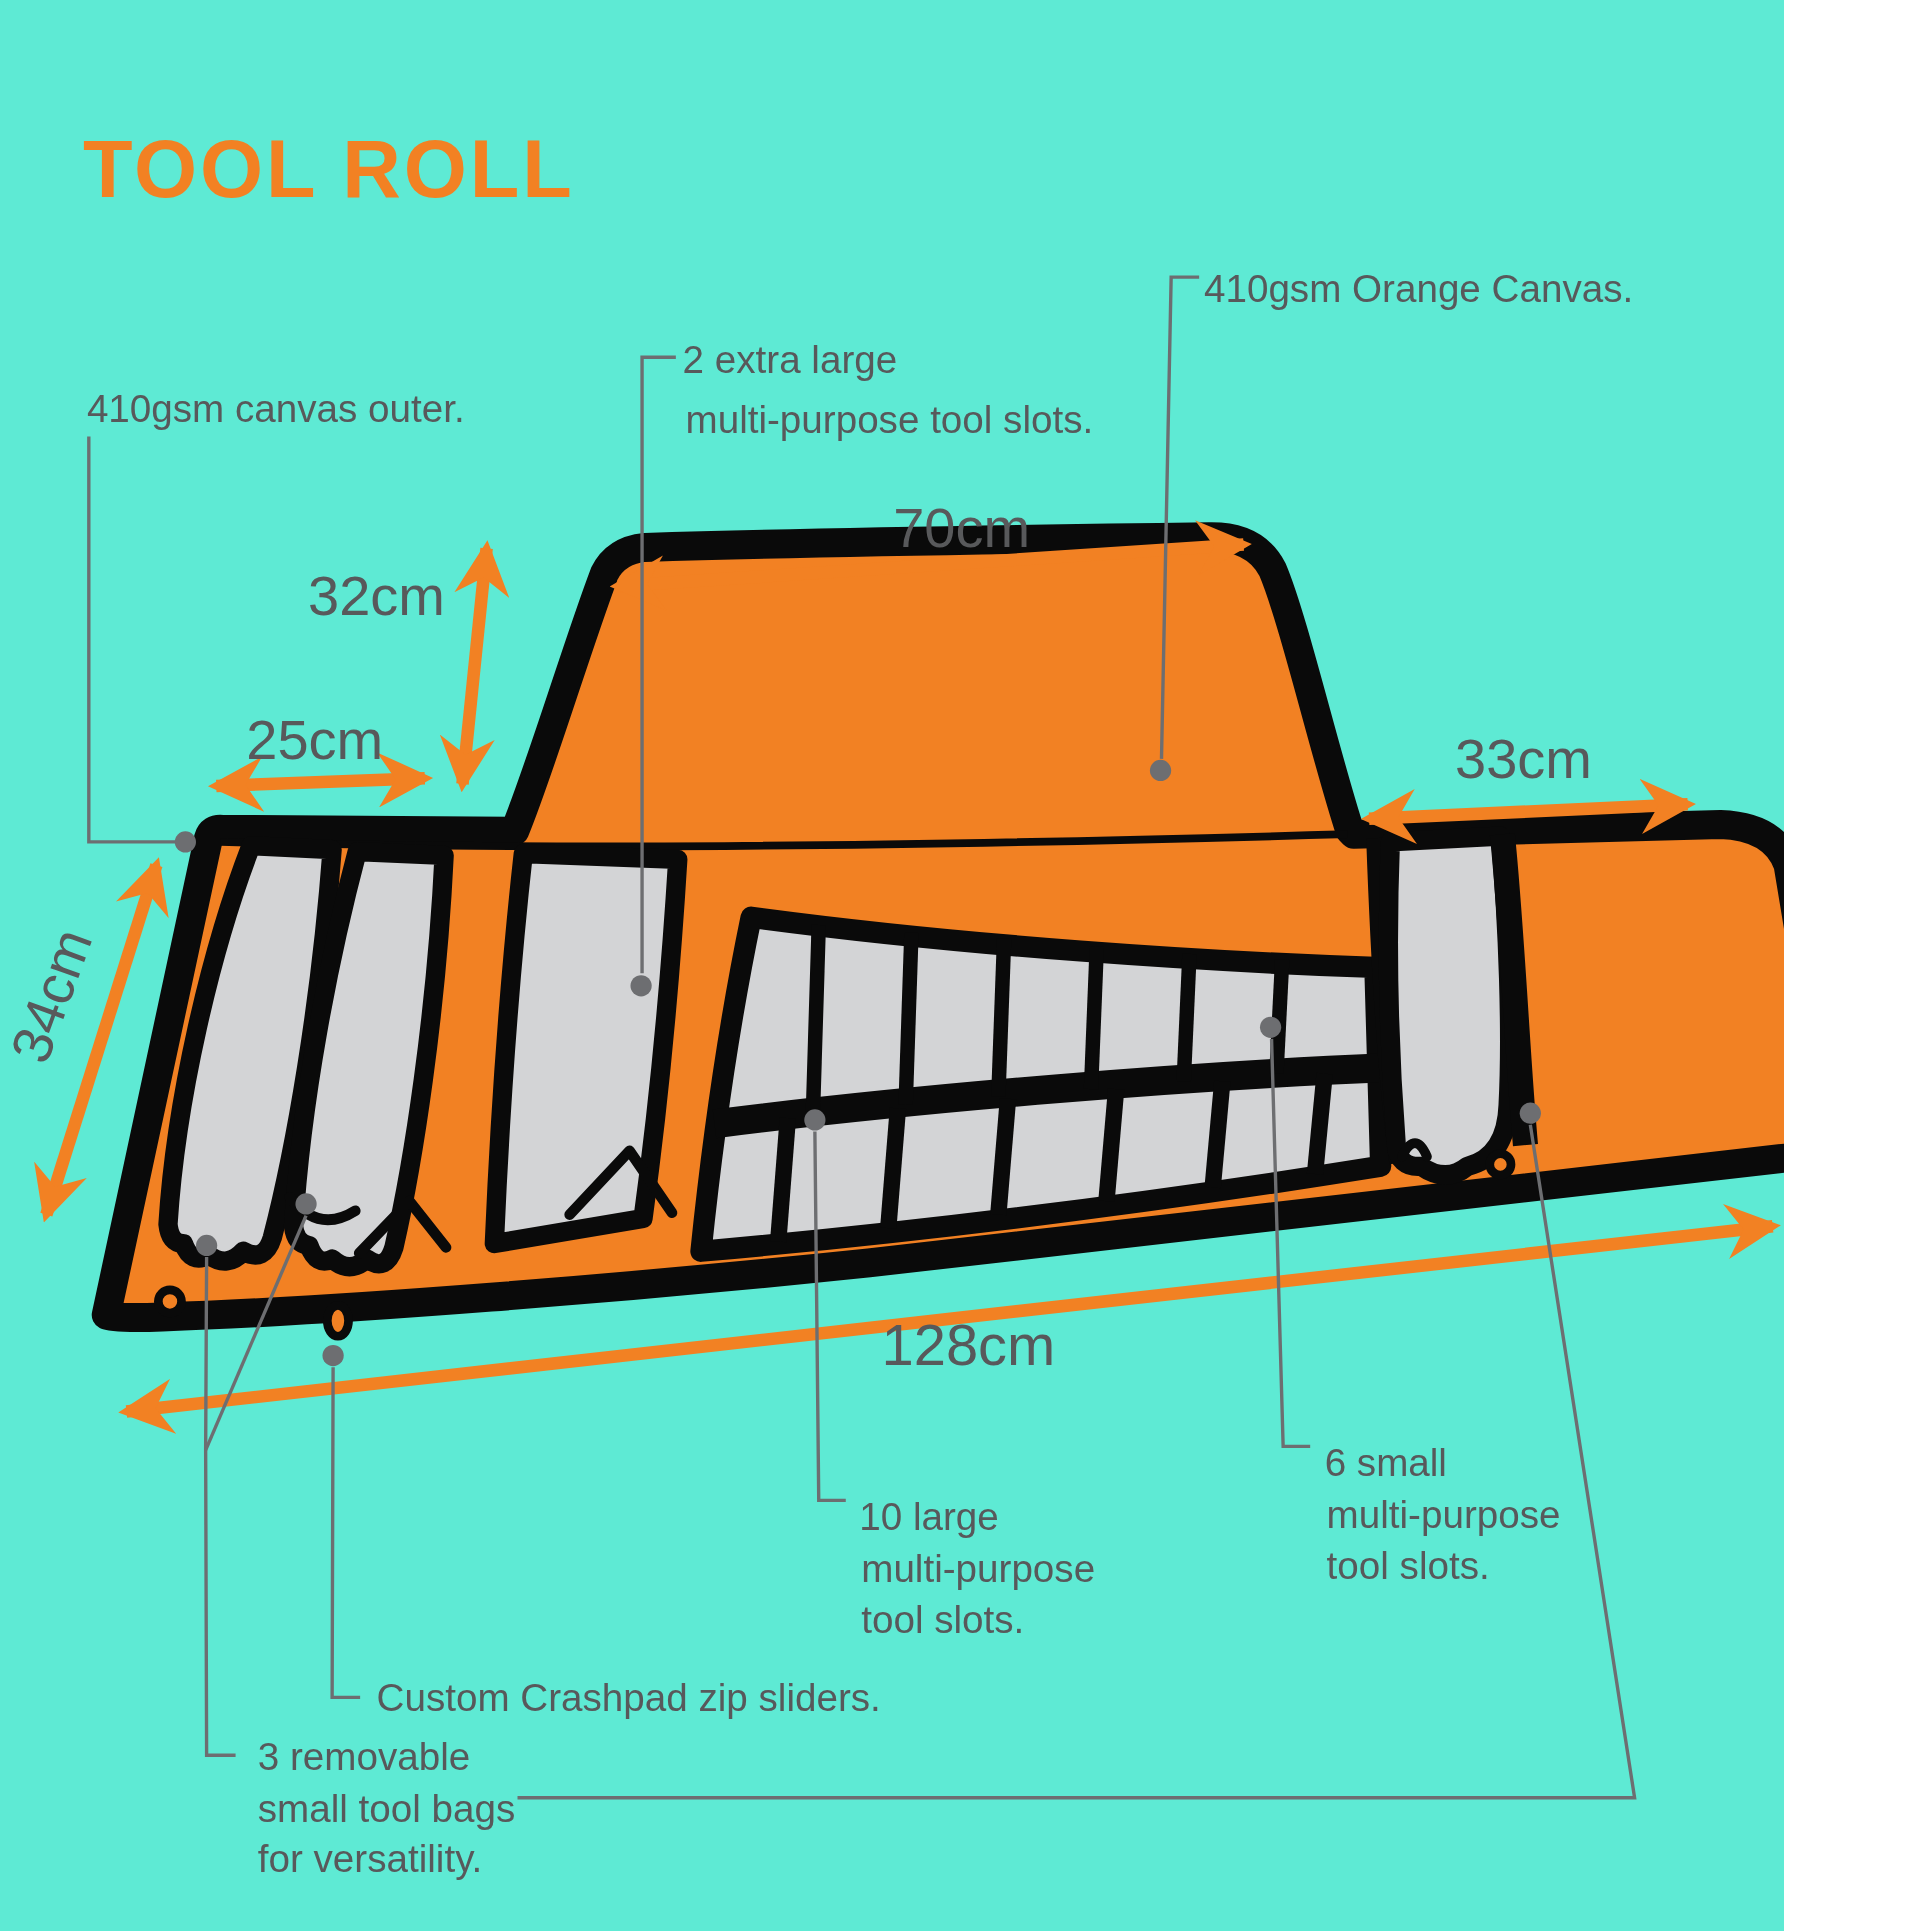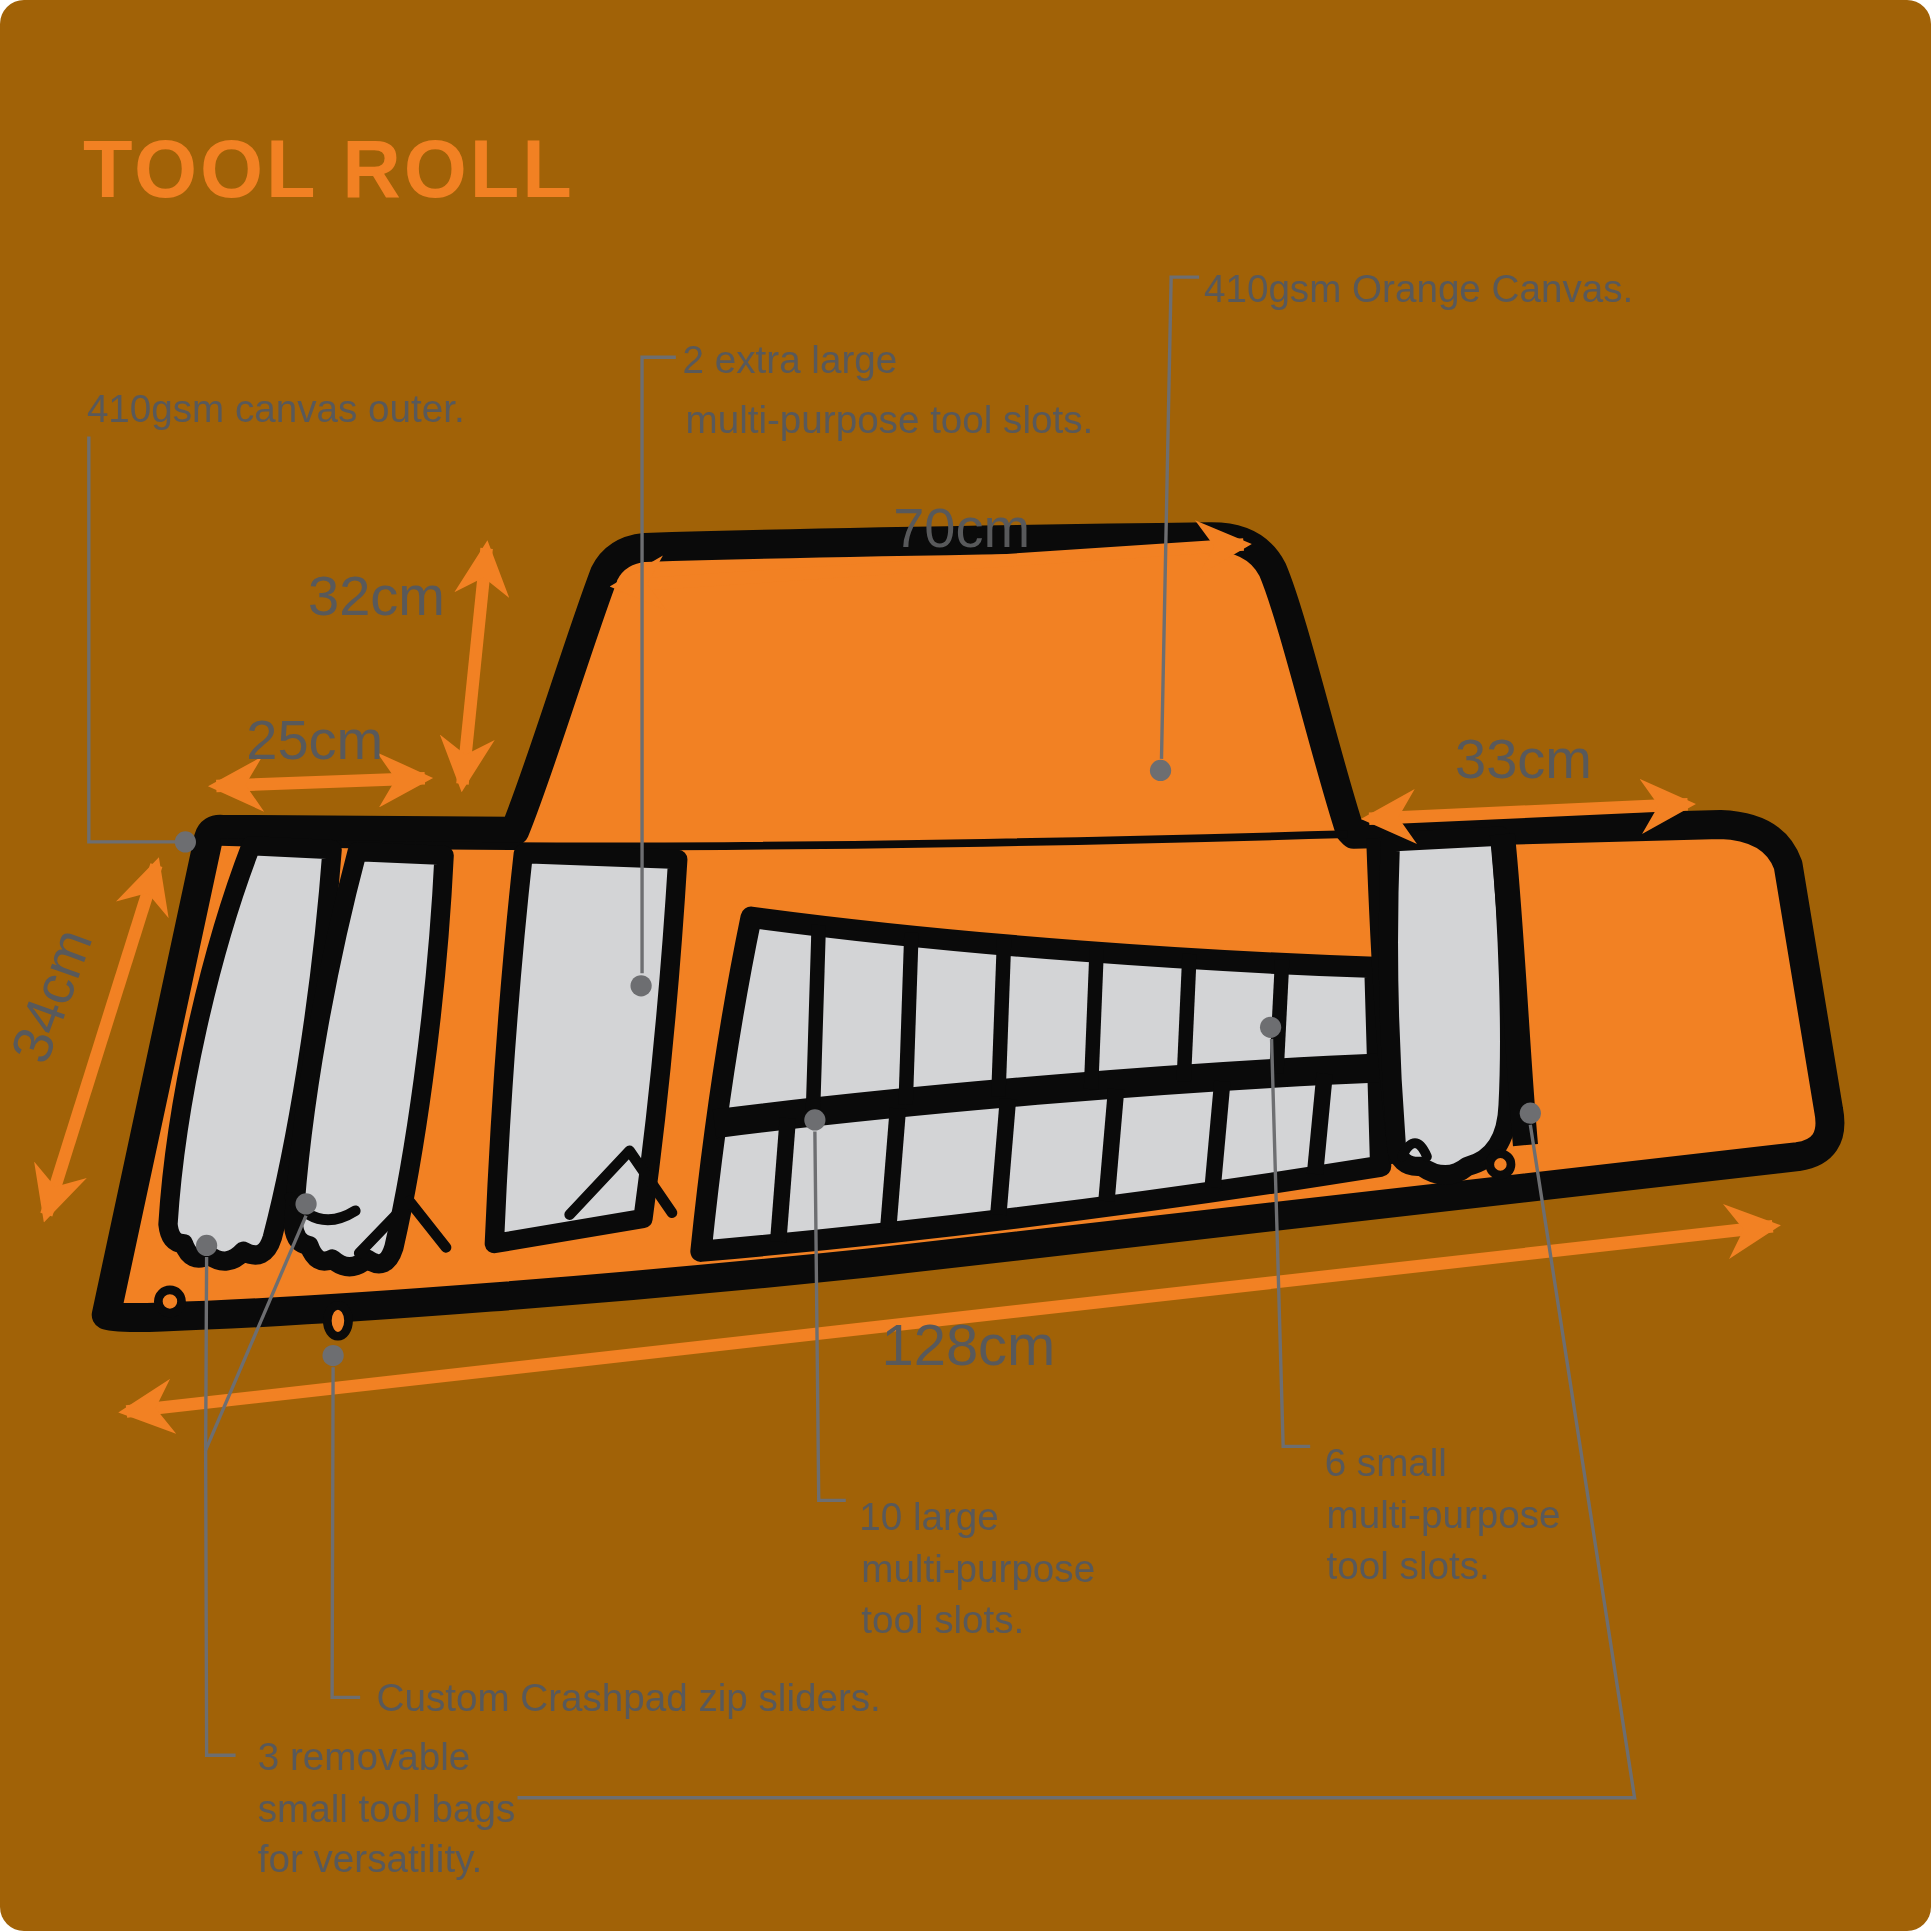--- a/index.html
+++ b/index.html
@@ -1,17 +1,17 @@
 <!DOCTYPE html>
 <html><head>
 <meta charset="utf-8">
 <style>
   html,body{margin:0;padding:0;background:#ffffff;}
-  .stage{position:relative;width:1931px;height:1931px;background:#a16207;overflow:hidden;
-         font-family:"Liberation Sans", sans-serif;border-radius:24px;}
+  .stage{position:relative;width:1784px;height:1931px;background:#5eead4;overflow:hidden;
+         font-family:"Liberation Sans", sans-serif;}
   svg{display:block;}
   text{font-family:"Liberation Sans", sans-serif;}
   .ann{font-size:40px;fill:#58595B;}
   .dim{font-size:58px;fill:#58595B;}
   .title-t{font-size:84px;font-weight:bold;letter-spacing:3px;fill:#F28123;}
 </style>
 </head>
 <body>
 
 <div class="stage">

